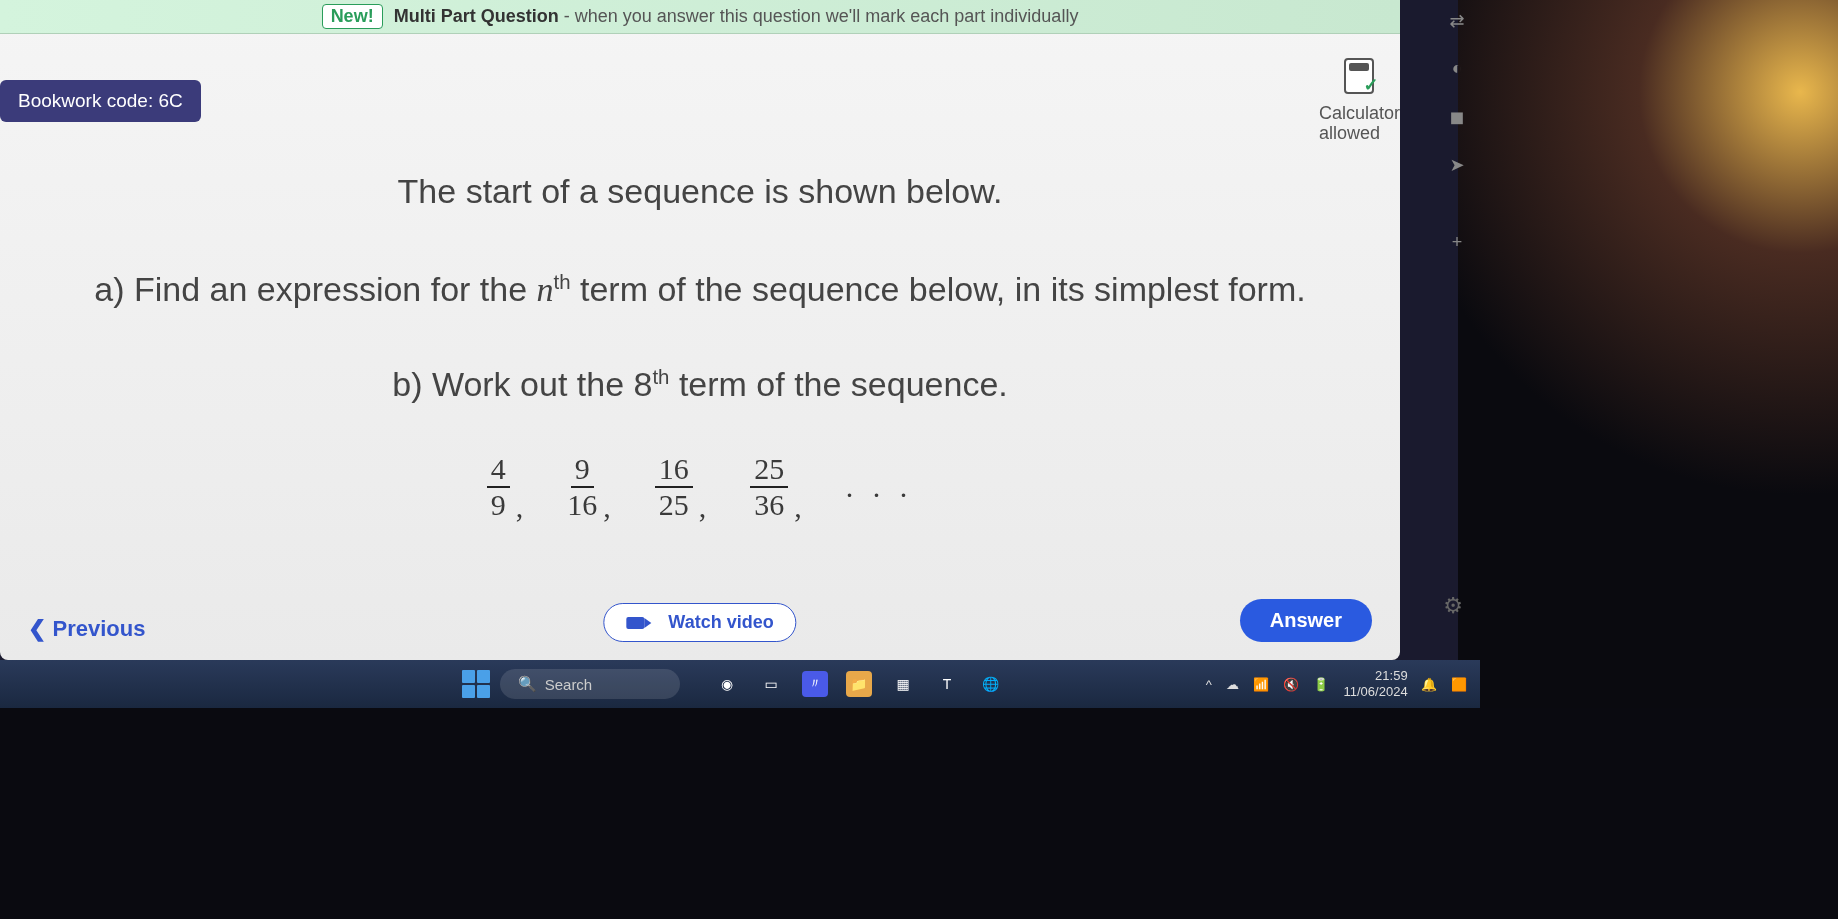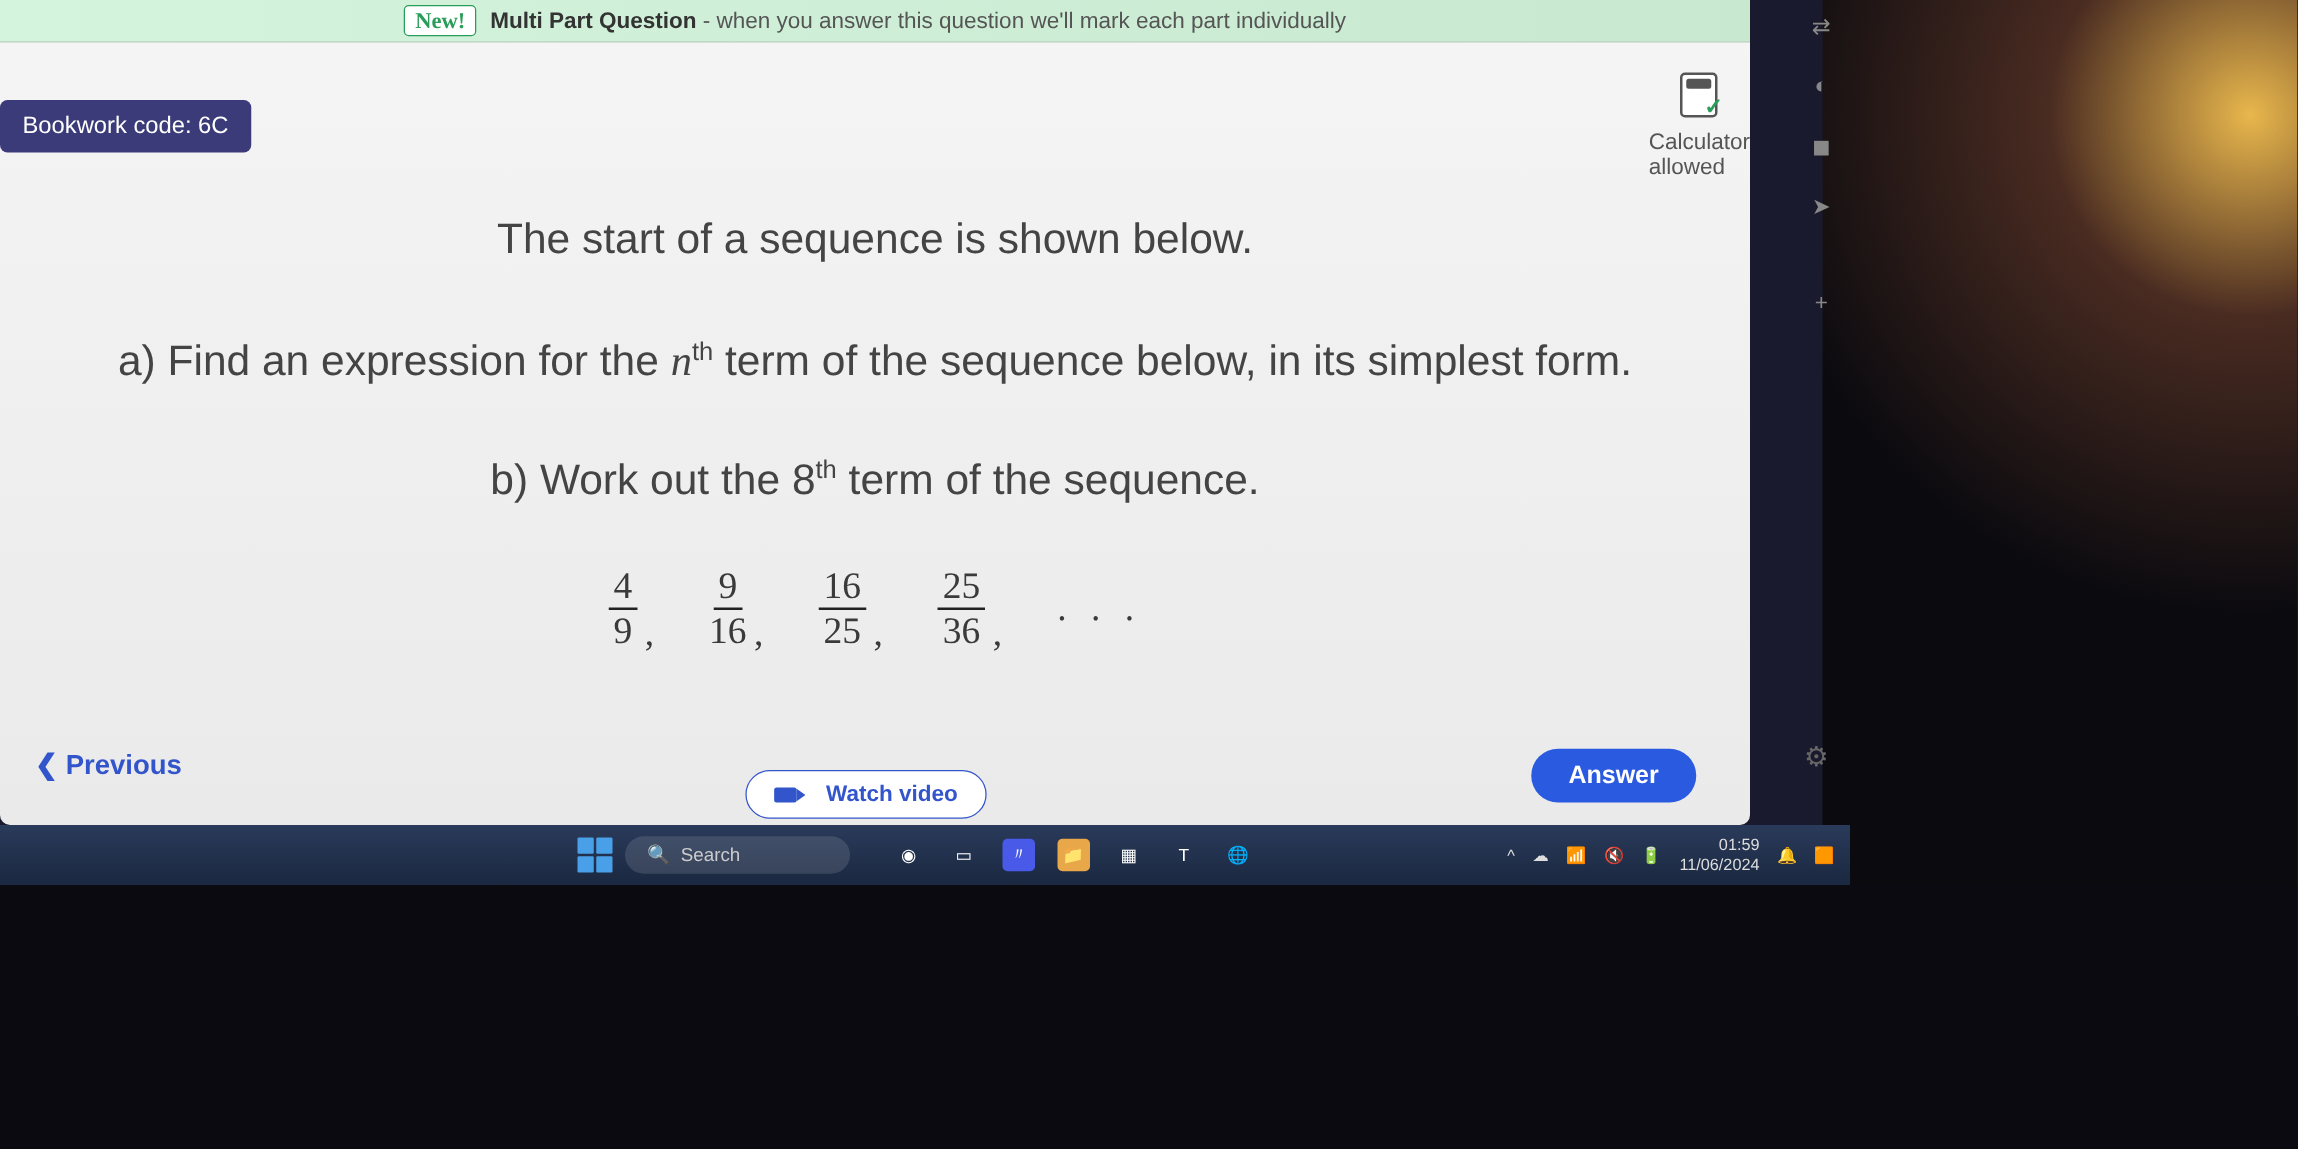--- a/index.html
+++ b/index.html
@@ -31,21 +31,20 @@
 }
 .new-badge {
   display: inline-block;
   border: 1.5px solid #2a9d5a;
   color: #2a9d5a;
   font-weight: 700;
   padding: 1px 8px;
   border-radius: 4px;
   margin-right: 6px;
   background: #fff;
-  font-family: Liberation Serif, serif;
 }
 .new-banner .bold { font-weight: 700; color: #333; text-align: center; }
 .header-row {
   display: flex;
   justify-content: space-between;
   align-items: center;
   gap: 18px;
   padding: 24px 0 18px;
 }
 .bookwork-badge {
@@ -122,23 +121,23 @@
   line-height: 1;
 }
 .frac .num { border-bottom: 2px solid #222; padding: 0 4px 2px; }
 .frac .den { padding-top: 2px; }
 .seq-item { display: flex; align-items: flex-end; }
 .comma { font-size: 30px; margin-left: 6px; margin-bottom: -4px; }
 .dots { font-size: 30px; letter-spacing: 6px; }
 .bottom-row {
   position: absolute;
   bottom: 18px;
-  left: 0; right: 15px;
-  display: flex;
-  align-items: flex-start;
+  left: 0; right: 0;
+  display: flex;
+  align-items: flex-end;
   justify-content: space-between;
   padding: 0 28px;
 }
 .prev-btn {
   color: #3355cc;
   font-size: 22px;
   font-weight: 600;
   background: none;
   border: none;
   cursor: pointer;
@@ -391,19 +390,19 @@
     <div class="task-icon">T</div>
     <div class="task-icon">🌐</div>
   </div>
   <div class="tray">
     <span>^</span>
     <span>☁</span>
     <span>📶</span>
     <span>🔇</span>
     <span>🔋</span>
     <div class="tray-time">
-      <div>01:59</div>
+      <div>21:59</div>
       <div>11/06/2024</div>
     </div>
     <span>🔔</span>
     <span>🟧</span>
   </div>
 </div>
 
 </body></html>

